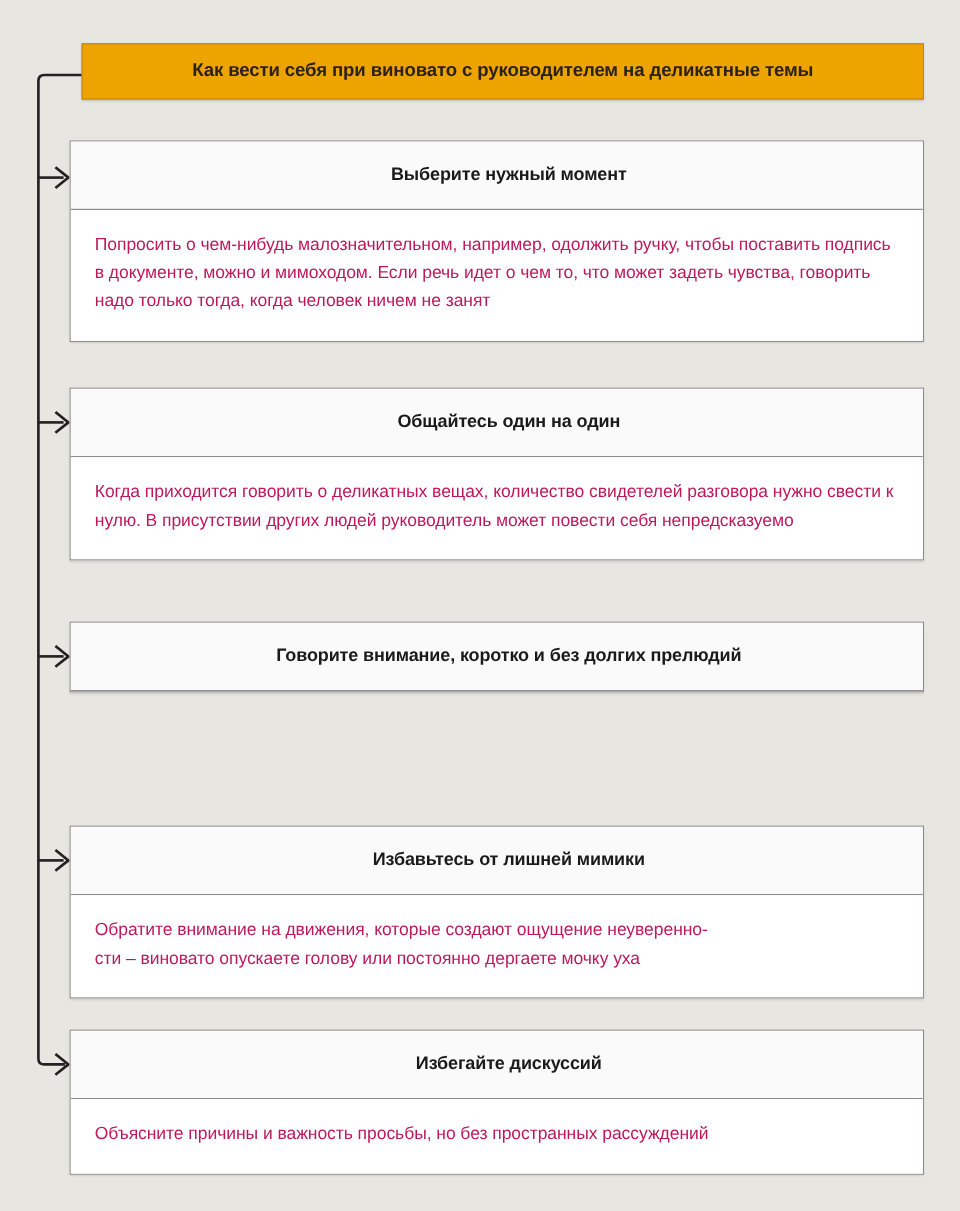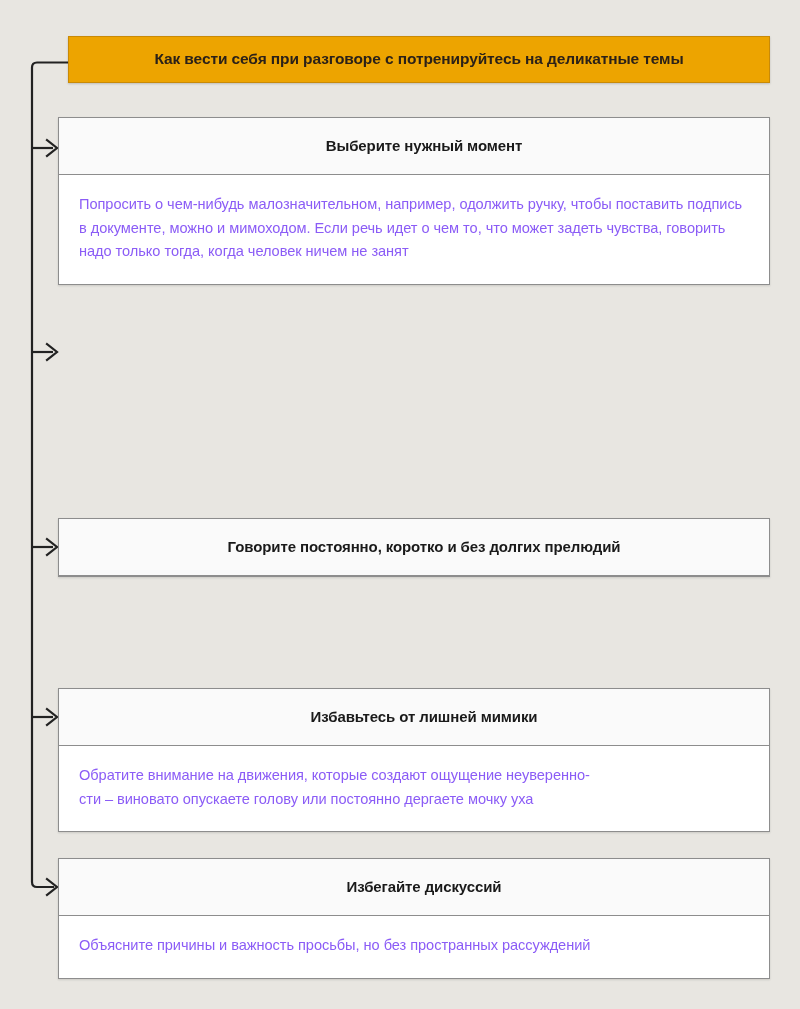--- a/index.html
+++ b/index.html
@@ -79,21 +79,21 @@
     line-height: 1.25;
     padding-left: 20px;
   }
 
   .card-body {
     background: #ffffff;
     padding: 18px 20px 20px 20px;
   }
   .card-body-text {
     font-size: 14.6px;
-    color: #8b5cf6;
+    color: #be185d;
     line-height: 1.62;
     letter-spacing: -0.05px;
     text-align: left;
     white-space: pre-line;
   }
 </style>
 </head>
 <body>
 
 <div id="page">
@@ -108,36 +108,44 @@
     <line x1="32" y1="717" x2="53" y2="717" stroke="#222222" stroke-width="2.2"></line>
 
     <polyline points="47,140 57,148 47,156" fill="none" stroke="#222222" stroke-width="2.2" stroke-linecap="square" stroke-linejoin="miter"></polyline>
     <polyline points="47,344 57,352 47,360" fill="none" stroke="#222222" stroke-width="2.2" stroke-linecap="square" stroke-linejoin="miter"></polyline>
     <polyline points="47,539 57,547 47,555" fill="none" stroke="#222222" stroke-width="2.2" stroke-linecap="square" stroke-linejoin="miter"></polyline>
     <polyline points="47,709 57,717 47,725" fill="none" stroke="#222222" stroke-width="2.2" stroke-linecap="square" stroke-linejoin="miter"></polyline>
     <polyline points="47,879 57,887 47,895" fill="none" stroke="#222222" stroke-width="2.2" stroke-linecap="square" stroke-linejoin="miter"></polyline>
   </svg>
 
   <div class="title-box">
-    <div class="title-text">Как вести себя при разговоре с потренируйтесь на деликатные темы</div>
+    <div class="title-text">Как вести себя при виновато с руководителем на деликатные темы</div>
   </div>
 
   <div class="card" style="top:117px;">
     <div class="card-header">
       <div class="card-header-text">Выберите нужный момент</div>
     </div>
     <div class="card-body">
       <div class="card-body-text">Попросить о чем-нибудь малозначительном, например, одолжить ручку, чтобы поставить подпись в документе, можно и мимоходом. Если речь идет о чем то, что может задеть чувства, говорить надо только тогда, когда человек ничем не занят</div>
     </div>
   </div>
 
+  <div class="card" style="top:323px;">
+    <div class="card-header">
+      <div class="card-header-text">Общайтесь один на один</div>
+    </div>
+    <div class="card-body">
+      <div class="card-body-text">Когда приходится говорить о деликатных вещах, количество свидетелей разговора нужно свести к нулю. В присутствии других людей руководитель может повести себя непредсказуемо</div>
+    </div>
+  </div>
 
   <div class="card" style="top:518px;">
     <div class="card-header">
-      <div class="card-header-text">Говорите постоянно, коротко и без долгих прелюдий</div>
+      <div class="card-header-text">Говорите внимание, коротко и без долгих прелюдий</div>
     </div>
   </div>
 
   <div class="card" style="top:858px;">
     <div class="card-header">
       <div class="card-header-text">Избегайте дискуссий</div>
     </div>
     <div class="card-body">
       <div class="card-body-text">Объясните причины и важность просьбы, но без пространных рассуждений</div>
     </div>

